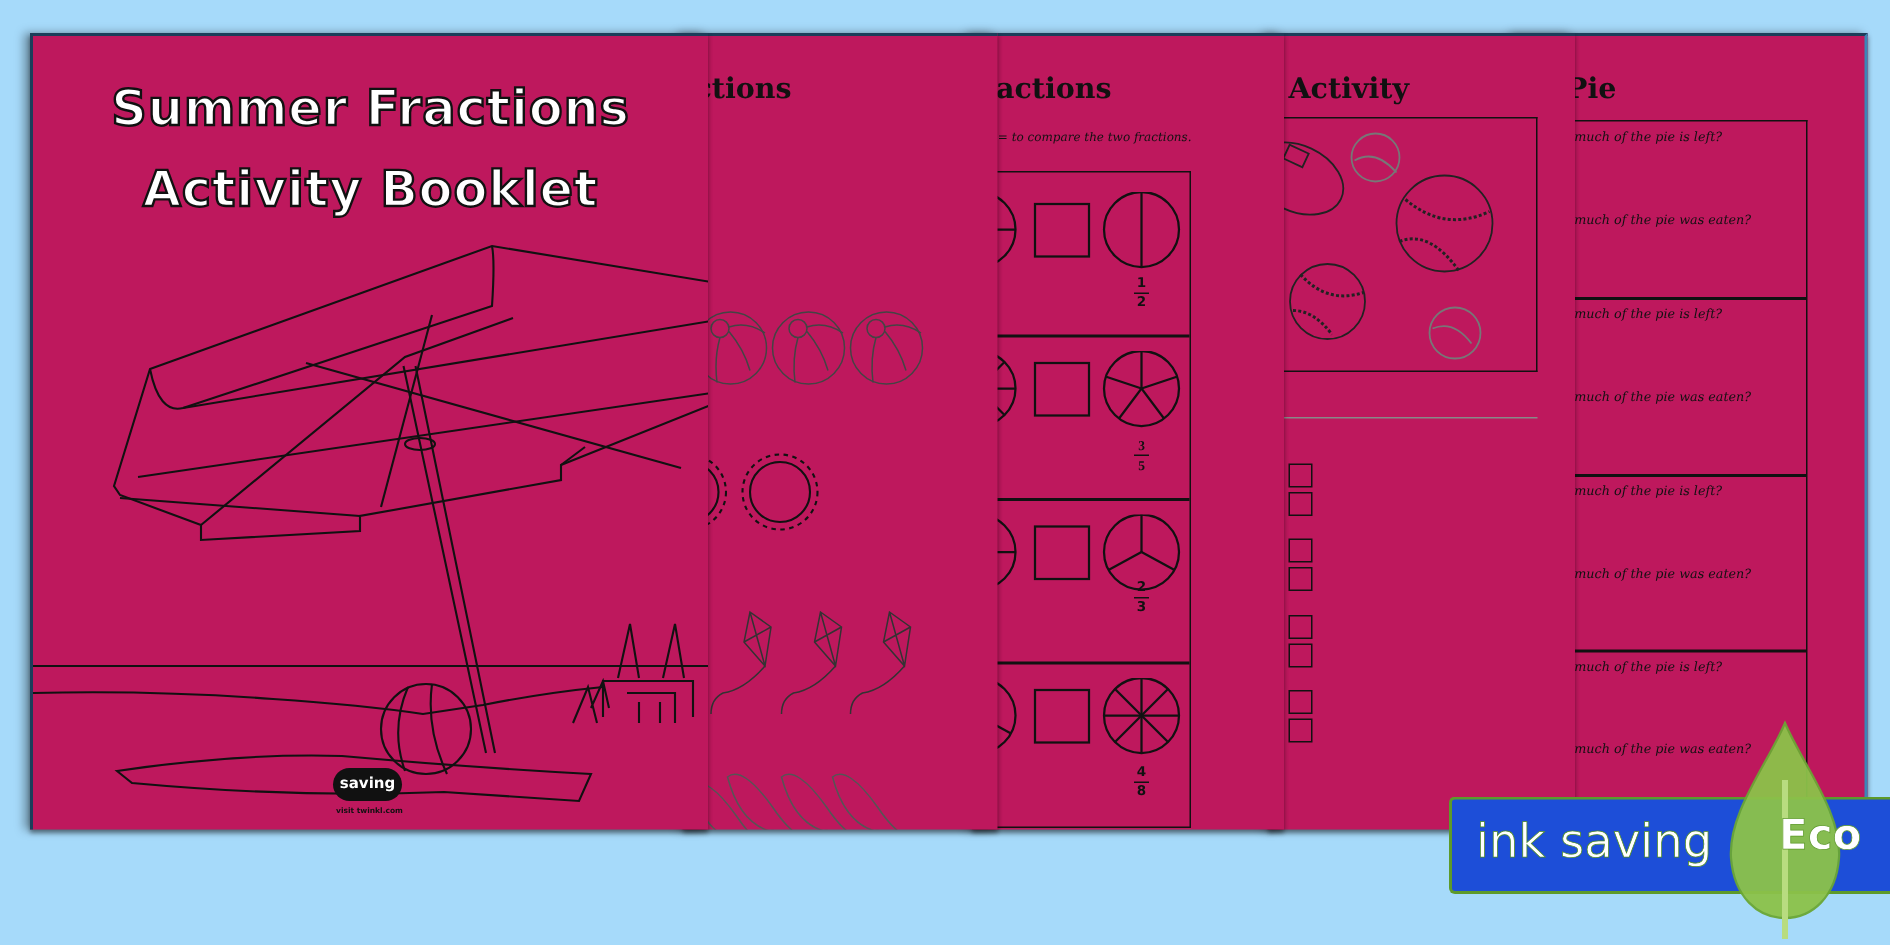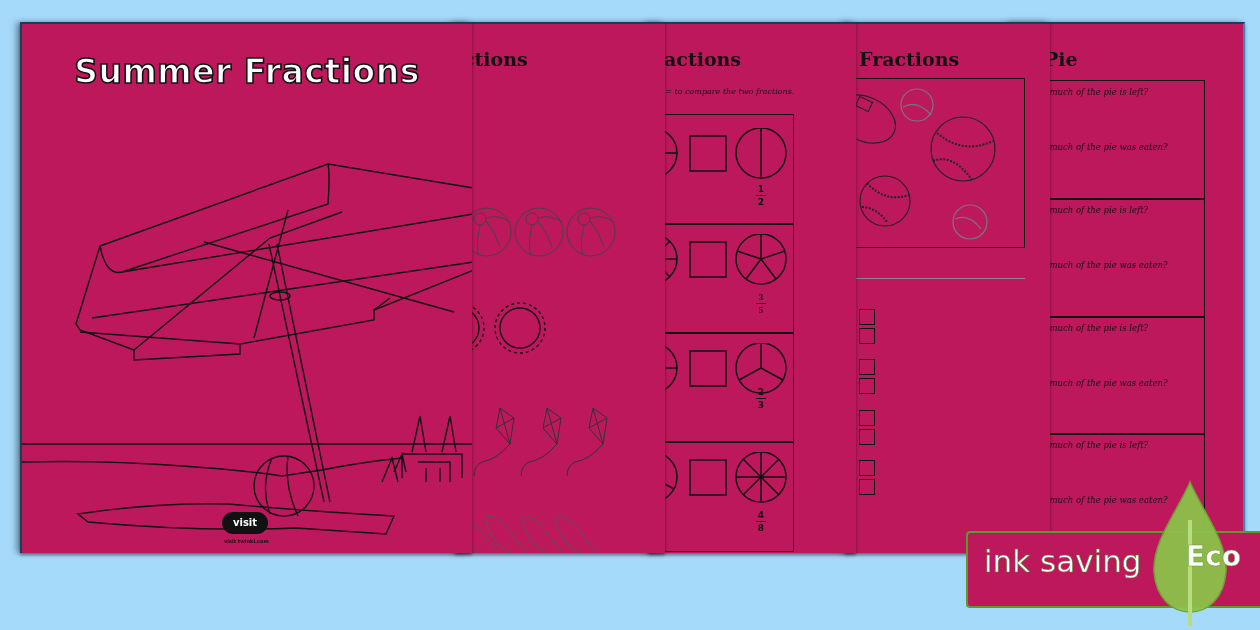--- a/index.html
+++ b/index.html
@@ -23,22 +23,22 @@
   .badge::after { content: ""; position: absolute; left: 3px; top: 3px; width: 13px; height: 8px; background: #111; border-radius: 5px; }
   .cover-title {
     position: absolute; left: 0; right: 0; text-align: center; font-family: "DejaVu Sans", sans-serif; font-weight: bold;
     color: #fff; -webkit-text-stroke: 1.6px #111; font-size: 33px; letter-spacing: 0.5px;
   }
   .grid-box { position: absolute; border: 1.5px solid #111; }
   .row-line { position: absolute; left: 0; right: 0; height: 1.5px; background: #111; }
   .frac { position: absolute; font-size: 9px; font-weight: bold; text-align: center; line-height: 10px; color: #111; }
   .frac .bar { display: block; height: 1px; background: #111; margin: 1px 0; }
   .eco-banner {
-    position: absolute; left: 966px; top: 531px; width: 294px; height: 77px;
-    background: #be185d; border: 2px solid #5d9a2a; border-right: none; border-radius: 4px 0 0 4px;
+    position: absolute; left: 966px; top: 531px; width: 294px; height: 65px;
+    background: #1d4ed8; border: 2px solid #5d9a2a; border-right: none; border-radius: 4px 0 0 4px;
   }
   .eco-text { position: absolute; left: 16px; top: 10px; font-family: "DejaVu Sans", sans-serif; font-size: 31px; color: #fff; -webkit-text-stroke: 0.5px #4e8c22; }
   .eco-label { position: absolute; left: 1186px; top: 540px; font-size: 28px; font-weight: bold; color: #fff; font-family: "DejaVu Sans", sans-serif; -webkit-text-stroke: 0.5px #5d9a2a; }
   .pie-q { position: absolute; left: 0; font-family: "DejaVu Serif", serif; font-style: italic; font-size: 8.5px; color: #111; white-space: nowrap; }
   .ansbox { position: absolute; left: 0; width: 6px; height: 12px; border: 1px solid #333; border-left: none; }
   .tiny-box { position: absolute; width: 16px; height: 16px; border: 1.5px solid #111; }
 </style>
 </head>
 <body>
 
@@ -74,21 +74,21 @@
     <div class="pie-q" style="top:356px;">v much of the pie is left?</div>
     <div class="ansbox" style="top:371px;"></div>
     <div class="ansbox" style="top:387px;"></div>
     <div class="pie-q" style="top:411px;">v much of the pie was eaten?</div>
     <div class="ansbox" style="top:426px;"></div>
     <div class="ansbox" style="top:442px;"></div>
   </div>
 </div>
 
 <div class="page p4">
-  <div class="ptitle" style="left:14px;">Fractions</div>
+  <div class="ptitle" style="left:14px;">Activity</div>
   <div class="grid-box" style="left:0; top:54px; width:180px; height:170px; border-left:none;">
     <svg width="180" height="170" viewBox="0 0 180 170">
       <g fill="none" stroke="#222" stroke-width="1.2">
         <ellipse cx="20" cy="40" rx="32" ry="22" transform="rotate(25 20 40)"></ellipse>
         <rect x="12" y="20" width="14" height="10" transform="rotate(25 19 25)"></rect>
         <circle cx="72" cy="26" r="16" stroke="#777"></circle>
         <path d="M58 28 q14 -8 28 8" stroke="#777"></path>
         <circle cx="118" cy="70" r="32"></circle>
         <path d="M92 54 q26 22 56 8" stroke-dasharray="2 1.5" stroke-width="2"></path>
         <path d="M88 82 q20 -8 40 20" stroke-dasharray="2 1.5" stroke-width="2"></path>
@@ -247,20 +247,21 @@
         </g>
     </g>
   </svg>
   <div class="footer-line" style="top:538px;"></div>
   <div class="visit" style="left:132px; top:550px;">visit twinkl.com</div>
   <div class="badge" style="left:164px; top:544px;"></div>
 </div>
 
 <div class="page p1">
   <div class="cover-title" style="top:28px;">Summer Fractions</div>
+  <div class="cover-title" style="top:82px;">Activity Booklet</div>
   <svg style="position:absolute; left:0; top:128px;" width="452" height="400" viewBox="0 0 452 400">
     <g fill="none" stroke="#111" stroke-width="1.4">
 
       <path d="M78 94 L306 12 L452 36 L452 118 L352 158 L352 168 L218 192 L218 202 L112 208 L112 198 L58 178 L54 172 Z"></path>
       <path d="M78 94 q6 30 22 26 L306 52 q2 -30 0 -40"></path>
       <path d="M100 120 L452 62"></path>
       <path d="M70 166 L452 110"></path>
       <path d="M112 198 L248 86 L320 60"></path>
       <path d="M182 90 L432 160"></path>
       <path d="M232 186 L266 58"></path>
@@ -274,21 +275,21 @@
 
       <circle cx="262" cy="334" r="30"></circle>
       <path d="M250 306 q-12 28 -2 56 M266 304 q-4 30 10 60"></path>
 
       <path d="M56 362 q80 -12 150 -10 q90 8 166 12 l-8 18 q-60 -4 -90 -6 q-100 4 -208 -6 z"></path>
 
       <path d="M360 330 l10 -24 l6 24 M372 320 l8 -18 l4 18 M390 300 l8 -36 l6 36 M420 300 l8 -36 l6 36 M380 326 l0 -24 l60 0 l0 24"></path>
       <path d="M396 310 l32 0 l0 20 M404 330 l0 -14 M418 330 l0 -14"></path>
     </g>
   </svg>
-  <div style="position:absolute; left:200px; top:488px; width:46px; height:22px; background:#111; border-radius:12px; color:#fff; font-size:10px; font-weight:bold; text-align:center; line-height:22px;">visit</div>
+  <div style="position:absolute; left:200px; top:488px; width:46px; height:22px; background:#111; border-radius:12px; color:#fff; font-size:10px; font-weight:bold; text-align:center; line-height:22px;">saving</div>
   <div class="visit" style="left:202px; top:514px;">visit twinkl.com</div>
 </div>
 
 <div class="eco-banner">
   <div class="eco-text">ink saving</div>
 </div>
 <svg style="position:absolute; left:1150px; top:480px;" width="80" height="146" viewBox="0 0 80 146">
   <path d="M40 2 C52 30 78 62 76 92 C74 118 58 132 40 132 C22 132 6 118 4 92 C2 62 28 30 40 2 Z" fill="#8cc24a" stroke="#6ba734" stroke-width="1.5" opacity="0.95"></path>
   <line x1="40" y1="40" x2="40" y2="146" stroke="#b8dc80" stroke-width="4"></line>
 </svg>

